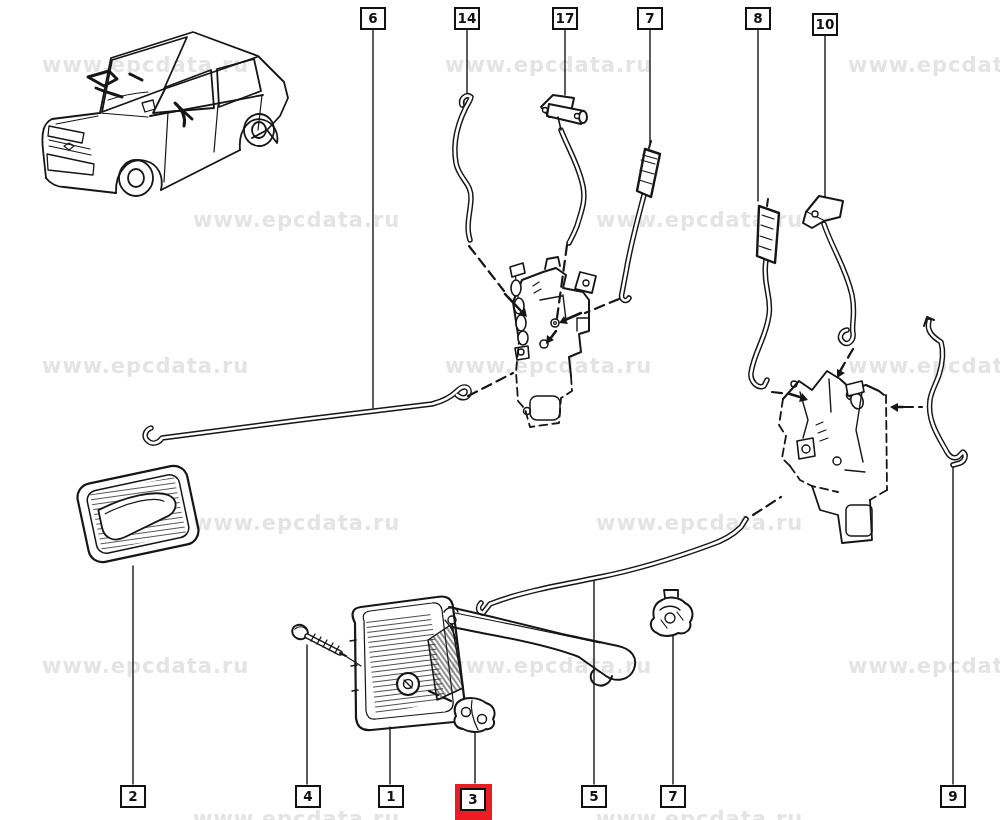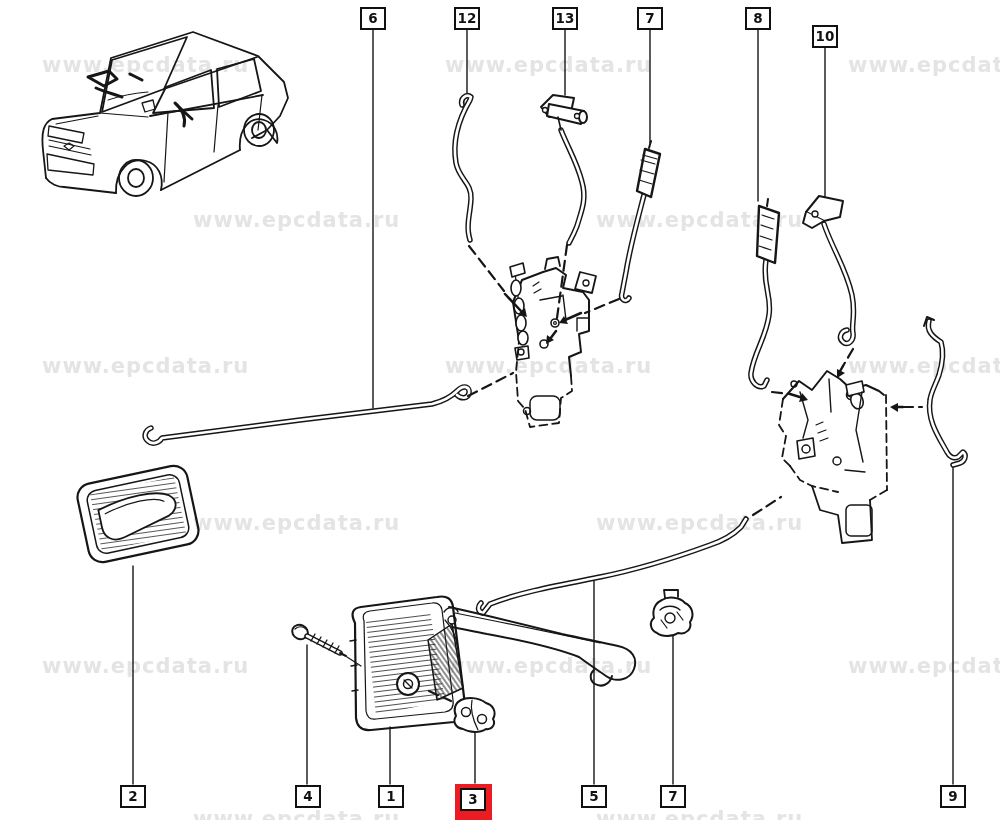--- a/index.html
+++ b/index.html
@@ -296,25 +296,25 @@
       <line x1="468" y1="396" x2="513" y2="373"></line>
       <line x1="772" y1="392" x2="790" y2="394"></line>
       <line x1="853" y1="349" x2="843" y2="366"></line>
       <line x1="903" y1="407" x2="922" y2="407"></line>
       <line x1="753" y1="515" x2="781" y2="497"></line>
       <line x1="429" y1="691" x2="451" y2="701"></line>
     </g>
   </svg>
 
   <div class="co" style="left:360px;top:7px">6</div>
-  <div class="co" style="left:454px;top:7px">12</div>
-  <div class="co" style="left:552px;top:7px">13</div>
+  <div class="co" style="left:454px;top:7px">14</div>
+  <div class="co" style="left:552px;top:7px">17</div>
   <div class="co" style="left:637px;top:7px">7</div>
   <div class="co" style="left:745px;top:7px">8</div>
-  <div class="co" style="left:812px;top:25px">10</div>
+  <div class="co" style="left:812px;top:13px">10</div>
 
   <div class="co" style="left:120px;top:785px">2</div>
   <div class="co" style="left:295px;top:785px">4</div>
   <div class="co" style="left:378px;top:785px">1</div>
   <div class="hl" style="left:455px;top:784px">
     <div class="co">3</div>
   </div>
   <div class="co" style="left:581px;top:785px">5</div>
   <div class="co" style="left:660px;top:785px">7</div>
   <div class="co" style="left:940px;top:785px">9</div>

